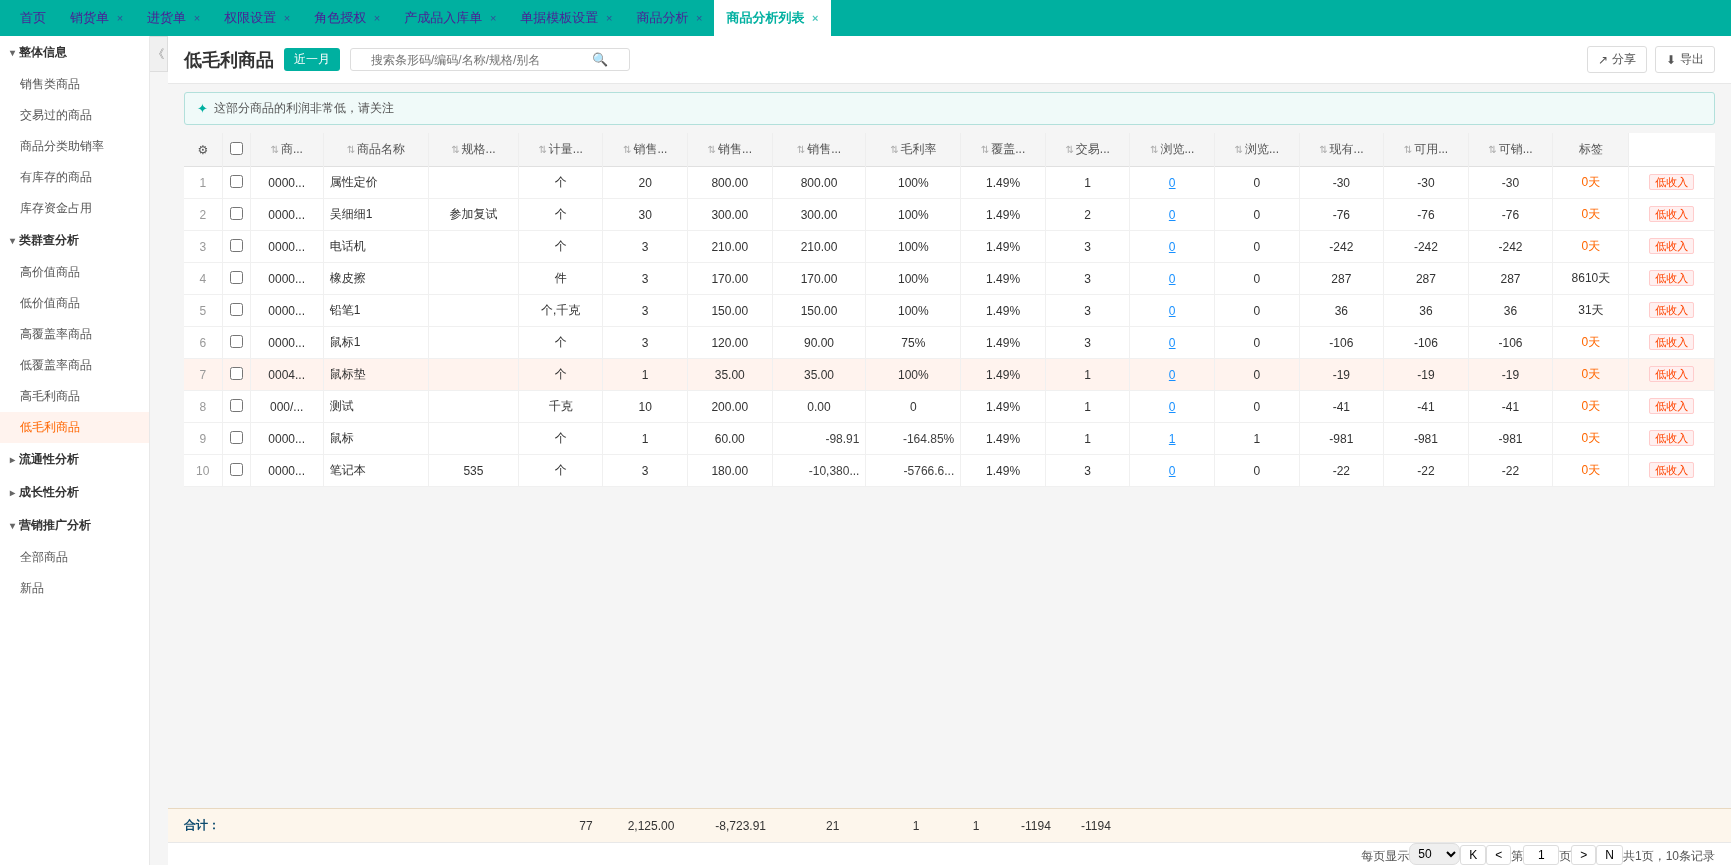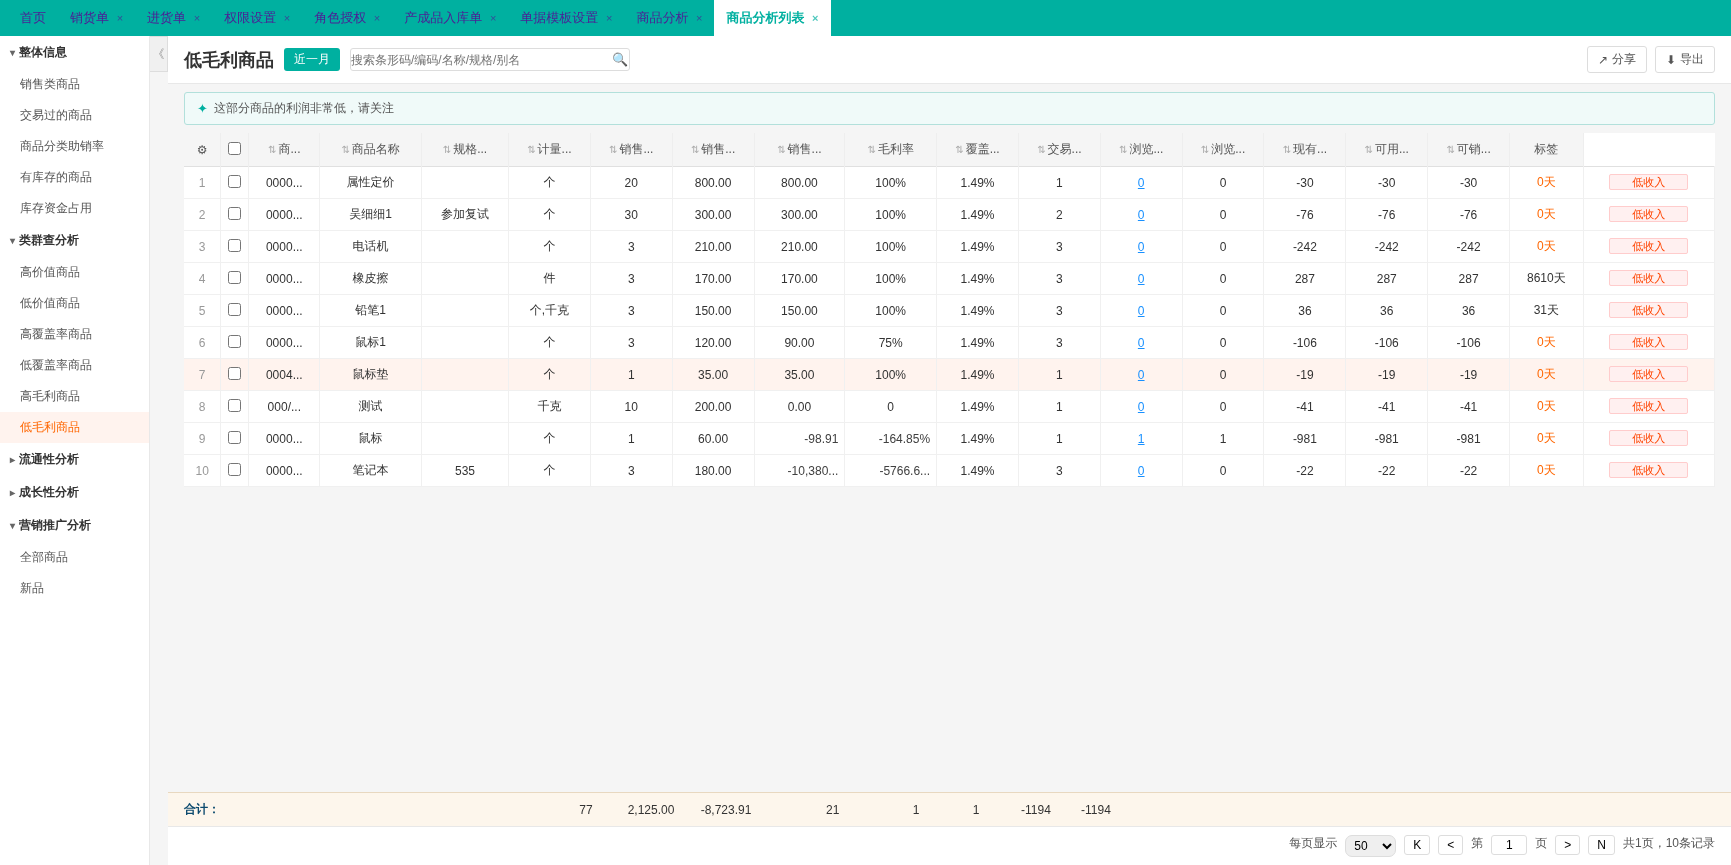--- a/index.html
+++ b/index.html
@@ -86,21 +86,21 @@
       border-radius: 3px;
       padding: 3px 10px;
       font-size: 12px;
       cursor: pointer;
     }
     .search-box {
       display: flex;
       align-items: center;
       border: 1px solid #ddd;
       border-radius: 3px;
-      padding: 3px 0;
+      padding: 3px 20px;
       flex: 1;
       max-width: 280px;
     }
     .search-box input {
       border: none;
       outline: none;
       font-size: 12px;
       width: 100%;
       color: #999;
     }
@@ -171,56 +171,56 @@
     thead th .col-label { display: flex; align-items: center; justify-content: center; gap: 2px; }
     thead th .sort-icon { color: #aaa; font-size: 10px; }
     tbody tr { border-bottom: 1px solid #f0f0f0; }
     tbody tr.highlighted { background: #fff3ee; }
     tbody td {
       padding: 7px 6px;
       text-align: center;
       border-right: 1px solid #f0f0f0;
       white-space: nowrap;
     }
-    .td-left { text-align: center; }
+    .td-left { text-align: left; }
     .text-red { color: #404040; text-align: right; }
     .text-orange { color: #ff6600; }
     .text-blue { color: #1890ff; text-decoration: underline; cursor: pointer; }
     .tag-low-income {
       background: #fff0f0;
       color: #ff4400;
       border: 1px solid #ffcccc;
       border-radius: 2px;
-      padding: 1px 22px;
+      padding: 1px 5px;
       font-size: 11px;
       text-align: center;
     }
     .checkbox-cell { width: 28px; }
     .row-num { color: #999; }
 
     
     .table-footer {
       background: #fdf6ec;
       border-top: 1px solid #e8d8c0;
       padding: 8px 16px;
       display: flex;
       align-items: center;
       font-size: 12px;
     }
     .footer-label { color: #0c4a6e; margin-right: 20px; font-weight: bold; }
 
     
     .pagination-bar {
       display: flex;
-      align-items: flex-start;
+      align-items: flex-end;
       justify-content: flex-end;
-      padding: 8px 16px;
+      padding: 0 16px;
       background: #fff;
       border-top: 1px solid #e8e8e8;
-      gap: 8px;
+      gap: 0;
       font-size: 12px;
       color: #555;
     }
     .pagination-bar select {
       border: 1px solid #ddd;
       border-radius: 7px;
       padding: 2px 4px;
       font-size: 12px;
     }
     .page-btn {
@@ -609,21 +609,21 @@
       <span class="footer-label">合计：</span>
       <div style="display:flex;flex:1;gap:0;align-items:center;">
         <div style="min-width:28px;"></div>
         <div style="min-width:28px;"></div>
         <div style="min-width:60px;"></div>
         <div style="min-width:90px;"></div>
         <div style="min-width:50px;"></div>
         <div style="min-width:60px;"></div>
         <div style="min-width:60px;text-align:center;">77</div>
         <div style="min-width:70px;text-align:center;">2,125.00</div>
-        <div style="min-width:80px;text-align:center;">-8,723.91</div>
+        <div style="min-width:80px;text-align:right;">-8,723.91</div>
         <div style="min-width:60px;text-align:center;"></div>
         <div style="min-width:60px;">21</div>
         <div style="min-width:60px;text-align:center;">1</div>
         <div style="min-width:60px;text-align:center;">1</div>
         <div style="min-width:60px;text-align:center;">-1194</div>
         <div style="min-width:60px;text-align:center;">-1194</div>
       </div>
     </div>
 
     <div class="pagination-bar">

